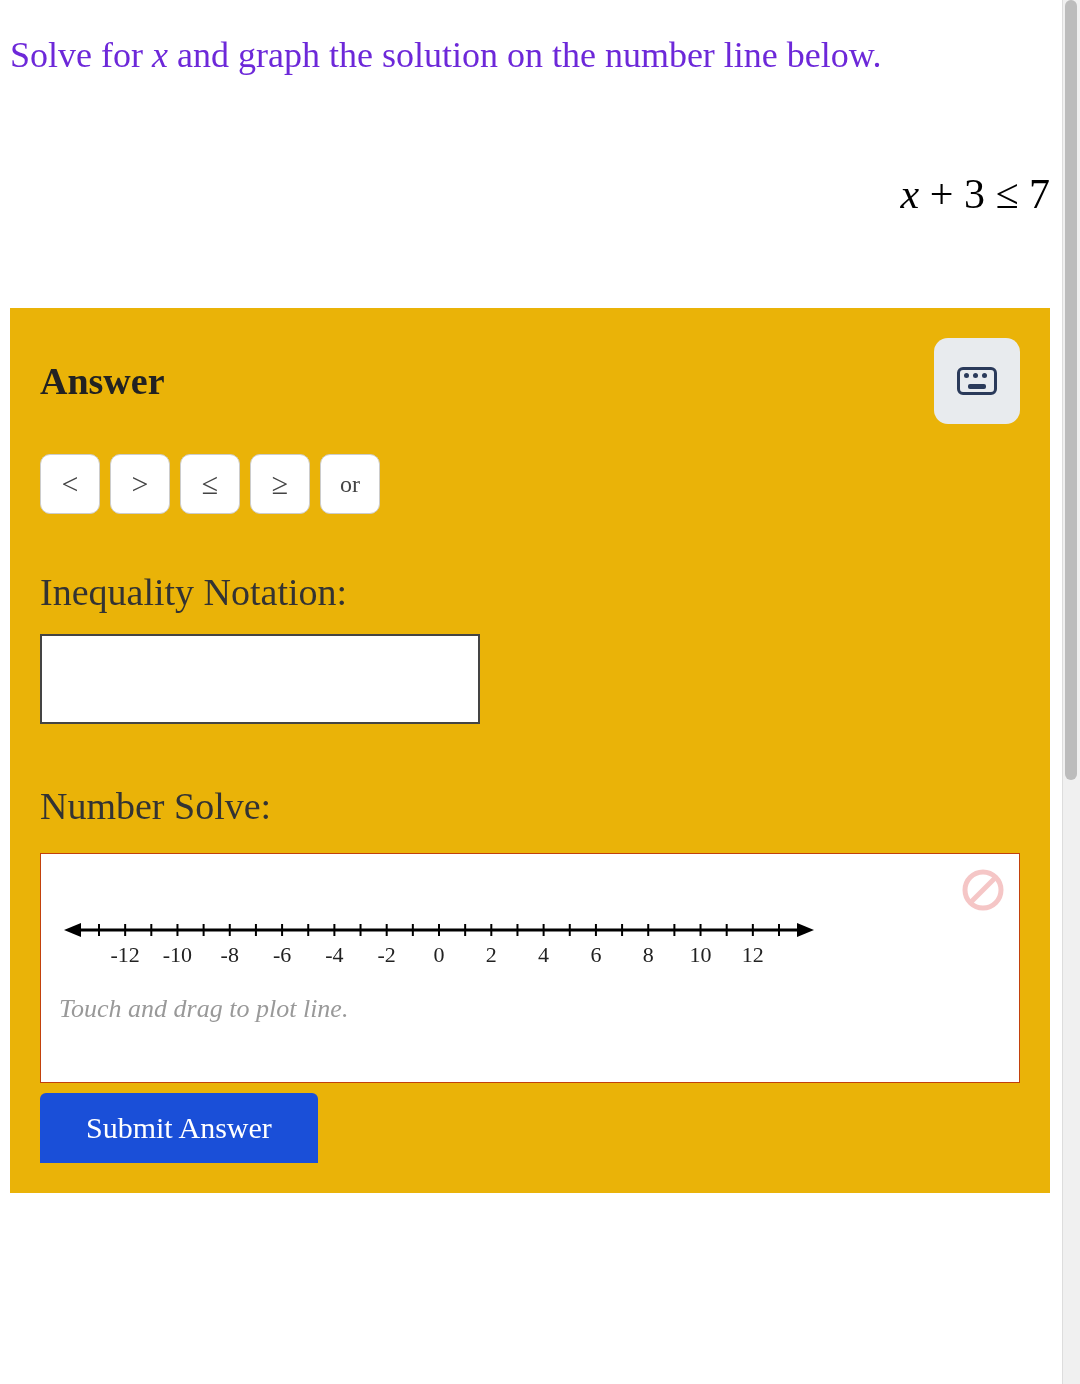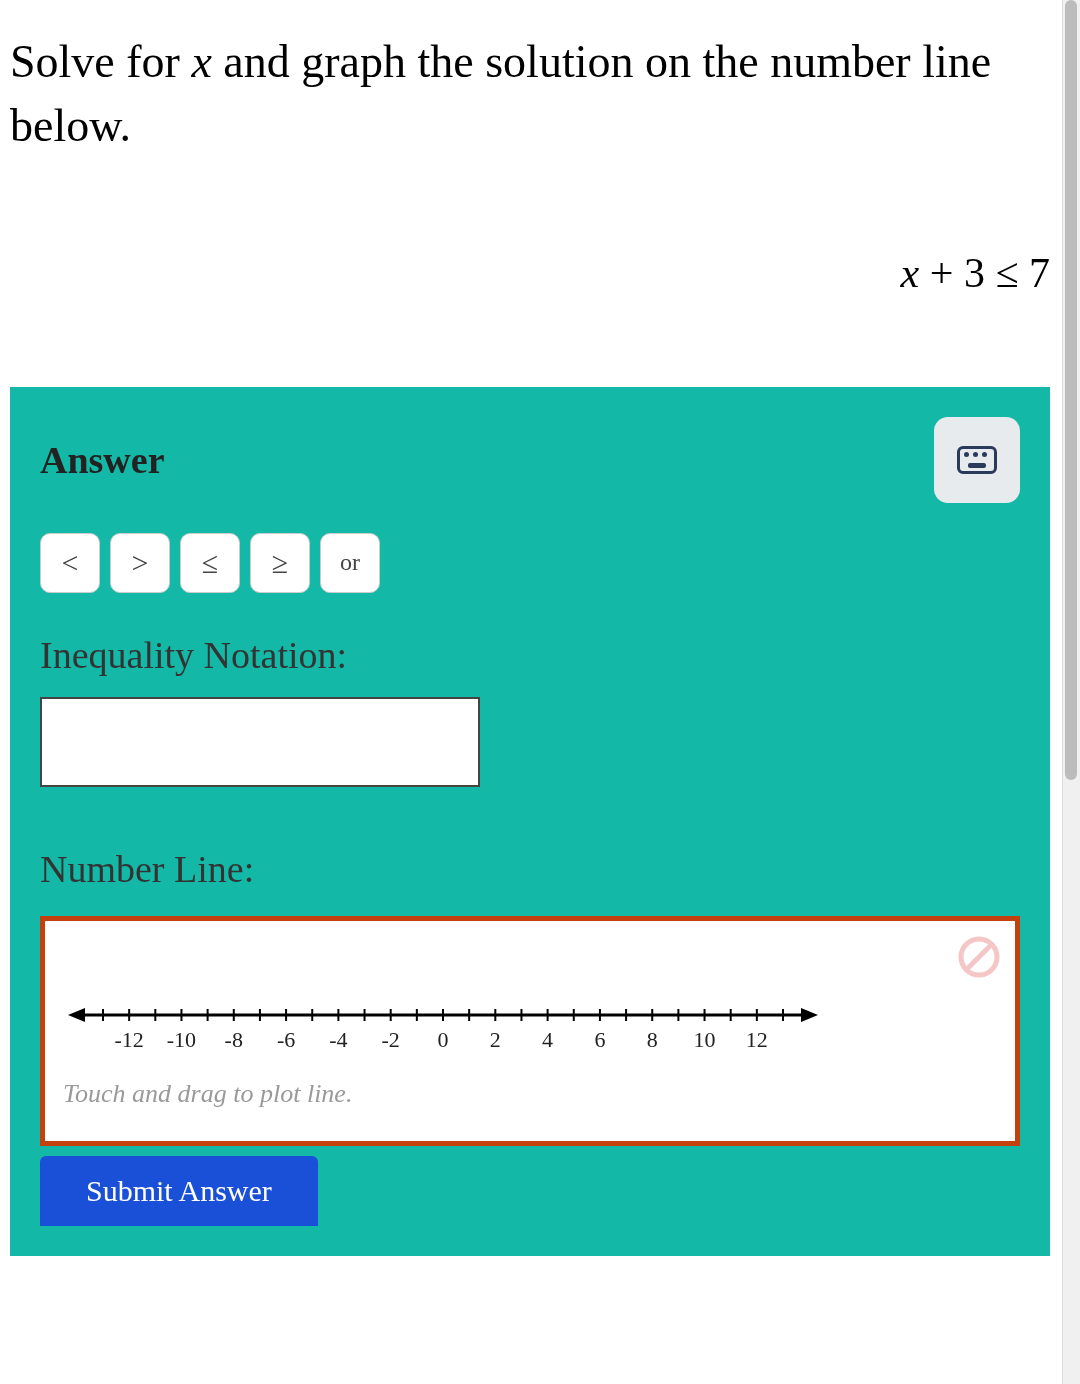--- a/index.html
+++ b/index.html
@@ -8,35 +8,35 @@
   background: #fff;
   width: 1080px;
   height: 1384px;
   position: relative;
 }
 .content {
   width: 1060px;
   padding: 10px;
 }
 .question {
-  font-size: 46px;
-  color: #000000;
+  font-size: 36px;
+  color: #6d28d9;
   line-height: 1.4;
   padding: 20px 0 0 0;
 }
 .question .var { font-style: italic; font-family: 'Times New Roman', serif; }
 .equation {
   font-size: 42px;
   text-align: right;
   padding: 90px 0;
   font-family: 'Times New Roman', serif;
 }
 .equation .var { font-style: italic; }
 .answer-section {
-  background: #14b8a6;
+  background: #eab308;
   padding: 30px;
   margin-top: 0;
 }
 .answer-header {
   display: flex;
   justify-content: space-between;
   align-items: center;
 }
 .answer-title {
   font-size: 38px;
@@ -94,38 +94,38 @@
   justify-content: center;
   font-size: 30px;
   font-family: 'Times New Roman', serif;
   color: #444;
   cursor: pointer;
 }
 .sym-btn.or { font-size: 24px; font-family: Georgia, serif; }
 .sub-heading {
   font-size: 38px;
   color: #333;
-  margin-top: 40px;
+  margin-top: 56px;
   font-family: Georgia, serif;
 }
 .notation-input {
   width: 440px;
   height: 90px;
   border: 2px solid #444;
   background: #fff;
   margin-top: 20px;
   font-size: 30px;
   padding: 0 15px;
   font-family: Georgia, serif;
 }
 .number-line-container {
   background: #fff;
-  border: 5px solid #c2410c;
+  border: 1px solid #c2410c;
   margin-top: 25px;
-  padding: 18px 18px 18px 18px;
+  padding: 0 18px 18px 18px;
   position: relative;
   height: 230px;
 }
 .clear-btn {
   position: absolute;
   top: 14px;
   right: 14px;
   width: 44px;
   height: 44px;
   cursor: pointer;
@@ -197,21 +197,21 @@
       <button class="sym-btn">&lt;</button>
       <button class="sym-btn">&gt;</button>
       <button class="sym-btn">≤</button>
       <button class="sym-btn">≥</button>
       <button class="sym-btn or">or</button>
     </div>
 
     <div class="sub-heading">Inequality Notation:</div>
     <input class="notation-input" type="text" value="" style="">
 
-    <div class="sub-heading" style="margin-top:60px">Number Line:</div>
+    <div class="sub-heading" style="margin-top:60px">Number Solve:</div>
 
     <div class="number-line-container">
       <div class="clear-btn">
         <svg viewBox="0 0 44 44">
           <circle cx="22" cy="22" r="18" fill="none" stroke="#f5c6c6" stroke-width="5"></circle>
           <line x1="10" y1="34" x2="34" y2="10" stroke="#f5c6c6" stroke-width="5"></line>
         </svg>
       </div>
       <svg class="nl-svg" width="760" height="80" viewBox="0 0 760 80">
         <line x1="10" y1="28" x2="750" y2="28" stroke="#000" stroke-width="3"></line>

